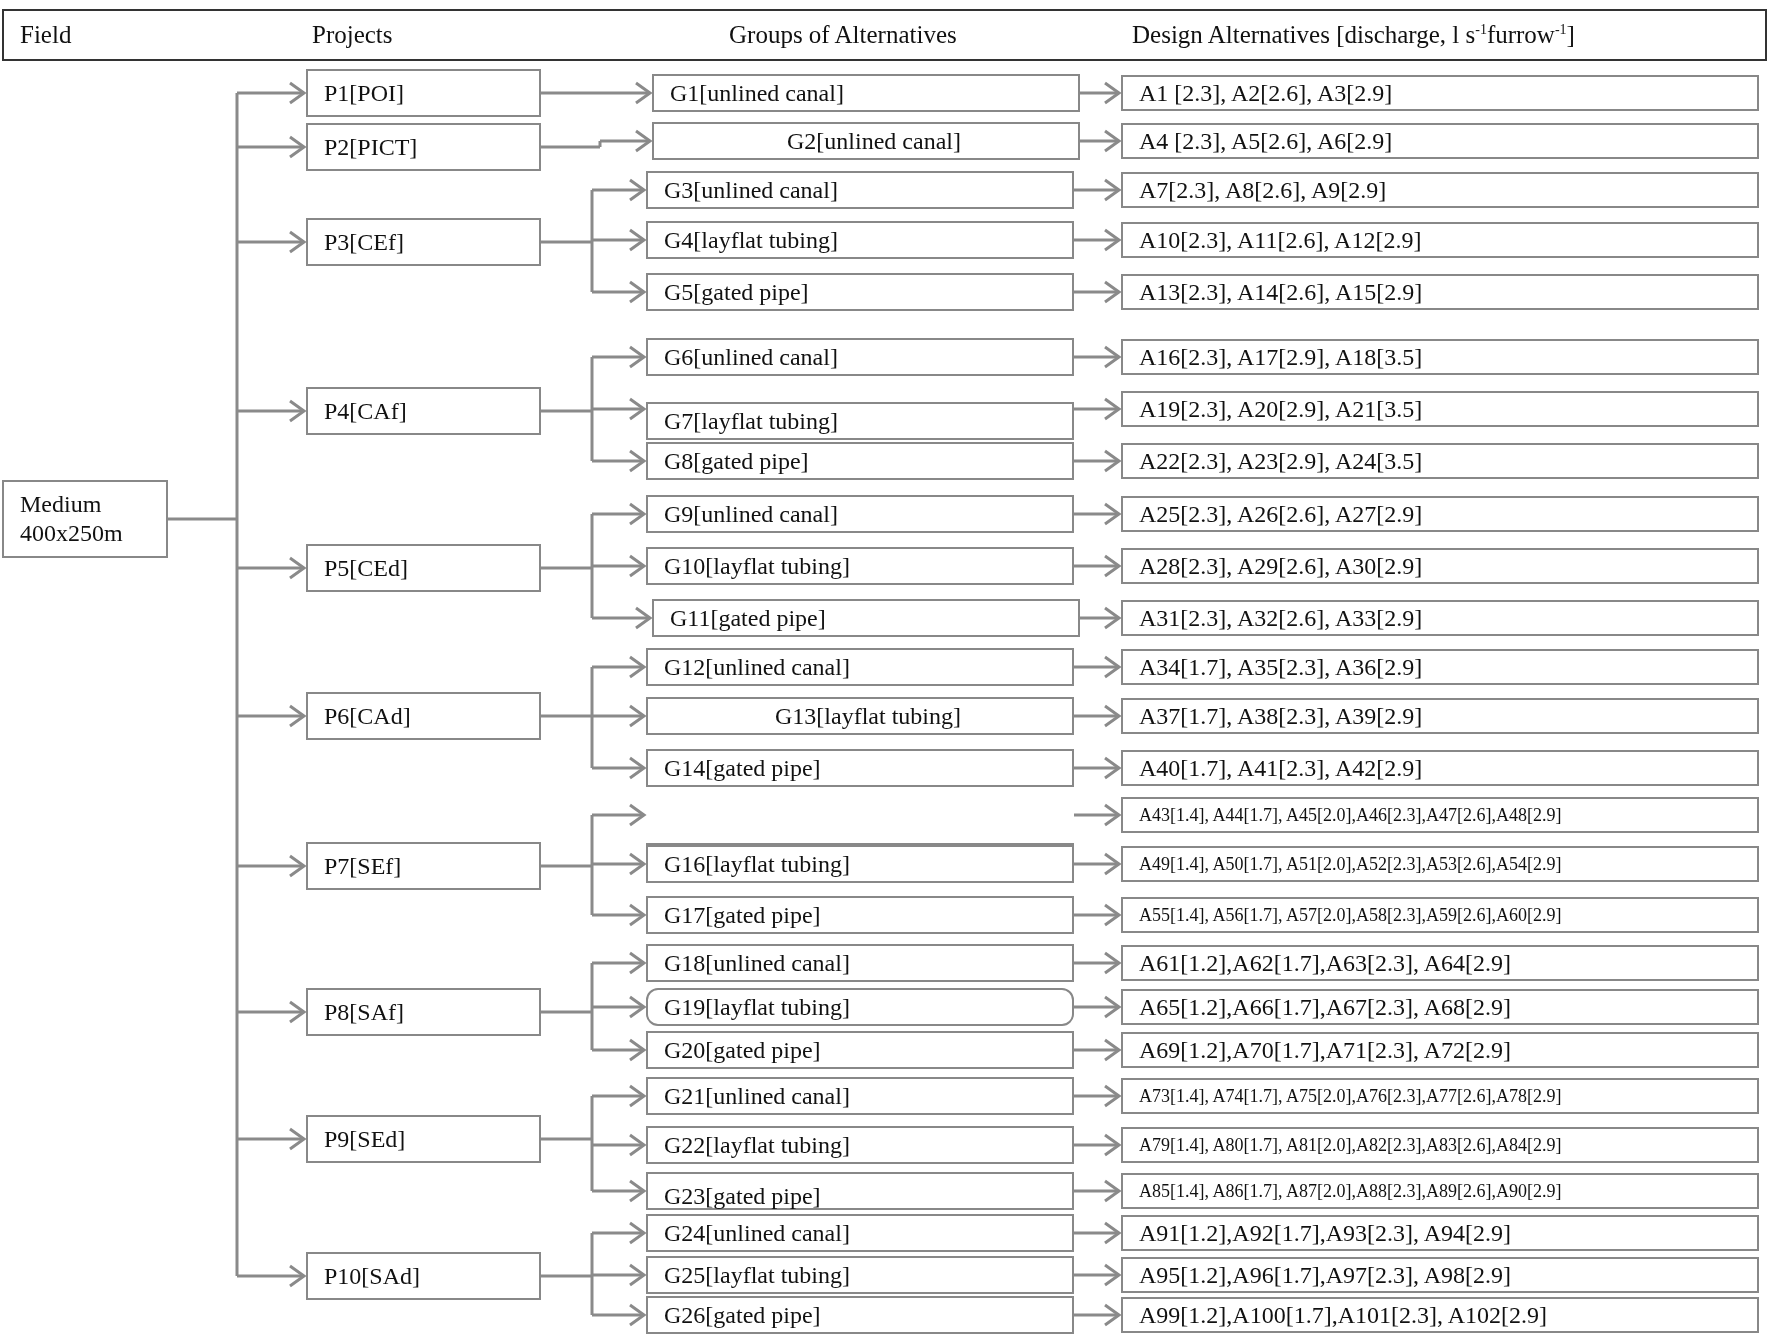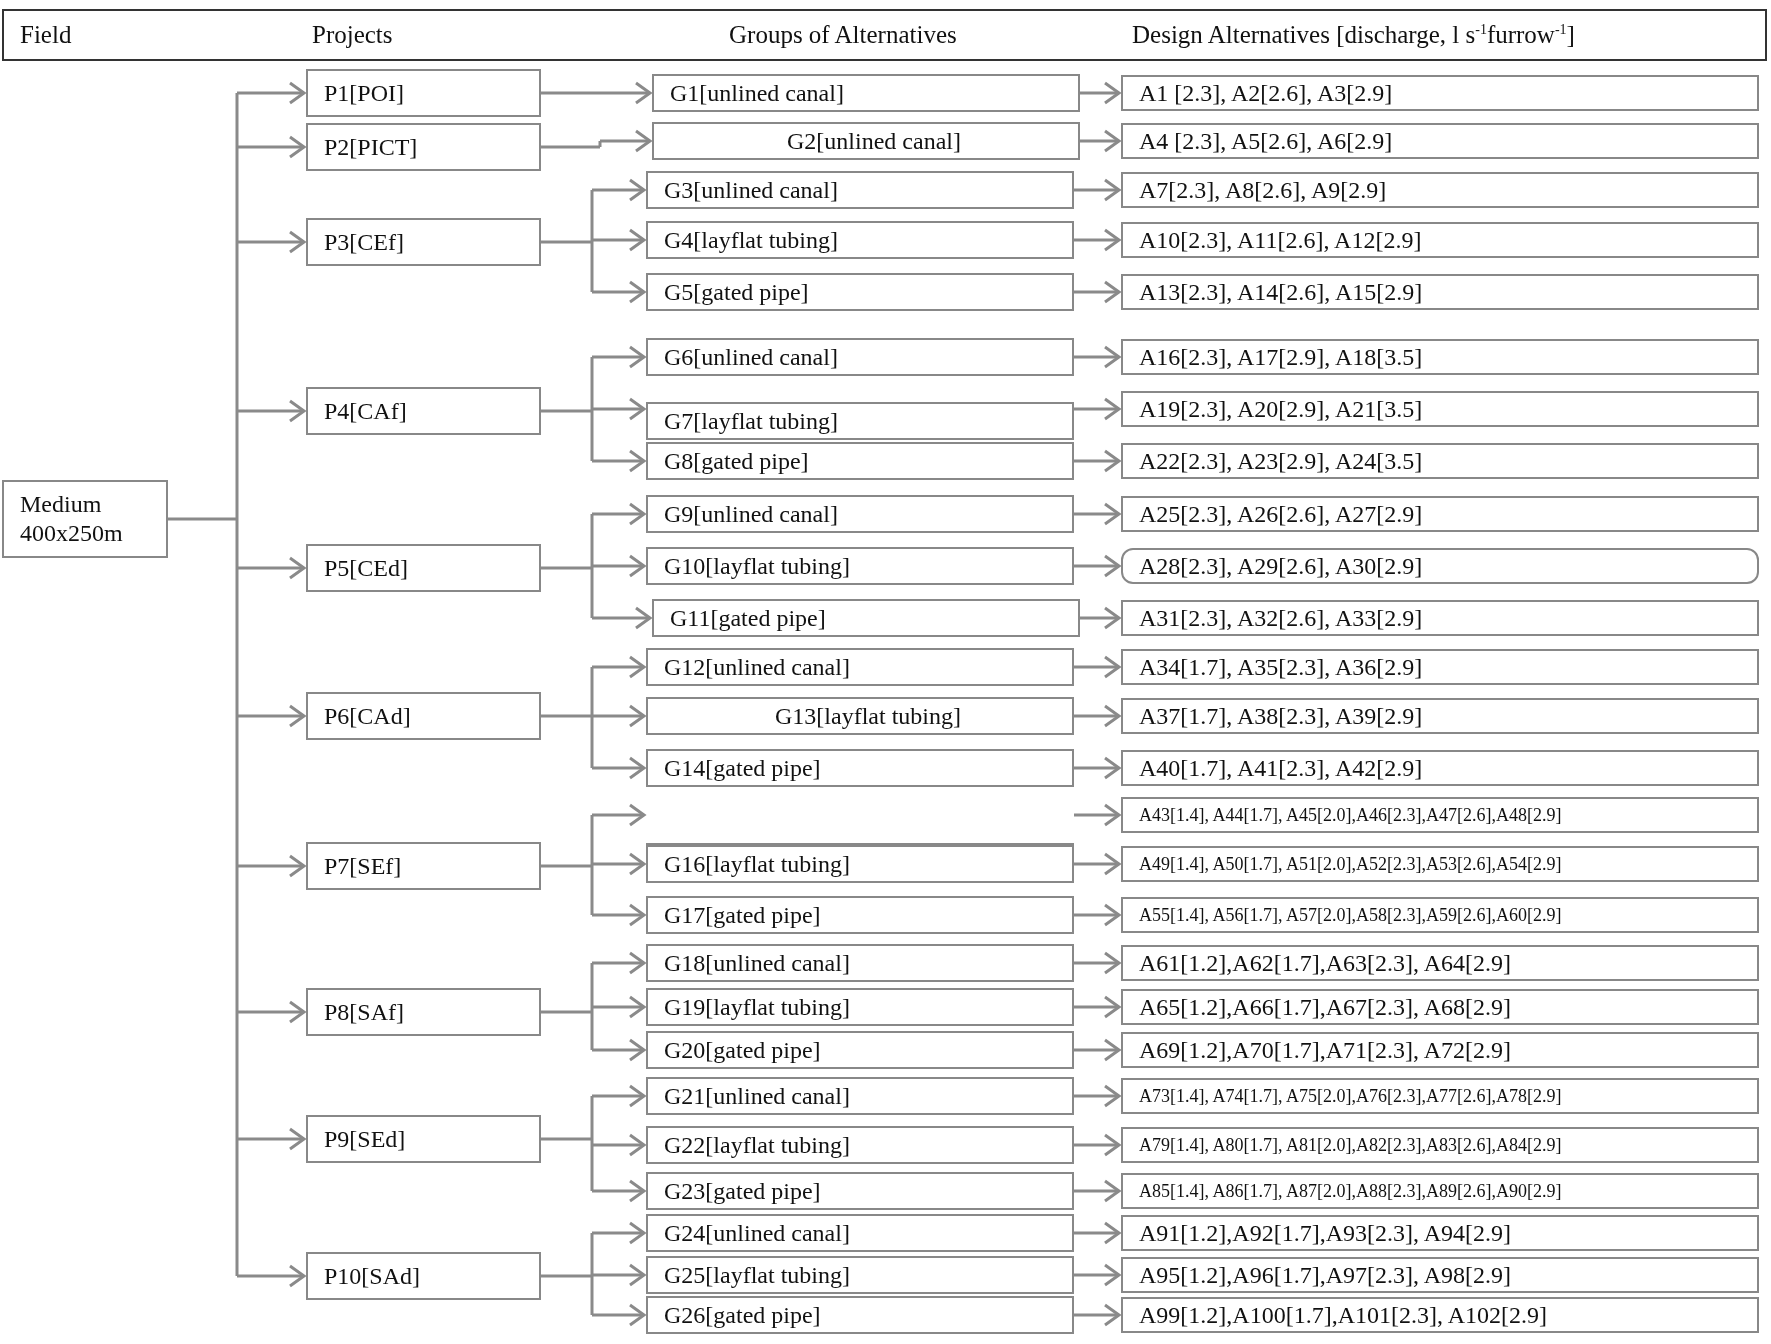--- a/index.html
+++ b/index.html
@@ -258,33 +258,33 @@
     </div>
     <div class="box" style="left: 646px; top: 845px; width: 428px; height: 38px;">
       <span>G16[layflat tubing]</span>
     </div>
     <div class="box" style="left: 646px; top: 896px; width: 428px; height: 38px;">
       <span>G17[gated pipe]</span>
     </div>
     <div class="box" style="left: 646px; top: 944px; width: 428px; height: 38px;">
       <span>G18[unlined canal]</span>
     </div>
-    <div class="box" style="left: 646px; top: 988px; width: 428px; height: 38px;">
+    <div class="box" style="left: 646px; top: 988px; width: 428px; height: 38px; border-radius: 12px;">
       <span>G19[layflat tubing]</span>
     </div>
     <div class="box" style="left: 646px; top: 1031px; width: 428px; height: 38px;">
       <span>G20[gated pipe]</span>
     </div>
     <div class="box" style="left: 646px; top: 1077px; width: 428px; height: 38px;">
       <span>G21[unlined canal]</span>
     </div>
     <div class="box" style="left: 646px; top: 1126px; width: 428px; height: 38px;">
       <span>G22[layflat tubing]</span>
     </div>
-    <div class="box" style="left: 646px; top: 1172px; width: 428px; height: 38px;">
+    <div class="box" style="left: 646px; top: 1172px; width: 428px; height: 38px; align-items: flex-end;">
       <span>G23[gated pipe]</span>
     </div>
     <div class="box" style="left: 646px; top: 1214px; width: 428px; height: 38px;">
       <span>G24[unlined canal]</span>
     </div>
     <div class="box" style="left: 646px; top: 1256px; width: 428px; height: 38px;">
       <span>G25[layflat tubing]</span>
     </div>
     <div class="box" style="left: 646px; top: 1296px; width: 428px; height: 38px;">
       <span>G26[gated pipe]</span>
@@ -311,21 +311,21 @@
     </div>
     <div class="box" style="left: 1121px; top: 391px; width: 638px; height: 36px;">
       <span>A19[2.3], A20[2.9], A21[3.5]</span>
     </div>
     <div class="box" style="left: 1121px; top: 443px; width: 638px; height: 36px;">
       <span>A22[2.3], A23[2.9], A24[3.5]</span>
     </div>
     <div class="box" style="left: 1121px; top: 496px; width: 638px; height: 36px;">
       <span>A25[2.3], A26[2.6], A27[2.9]</span>
     </div>
-    <div class="box" style="left: 1121px; top: 548px; width: 638px; height: 36px; border-radius: 12px;">
+    <div class="box" style="left: 1121px; top: 548px; width: 638px; height: 36px;">
       <span>A28[2.3], A29[2.6], A30[2.9]</span>
     </div>
     <div class="box" style="left: 1121px; top: 600px; width: 638px; height: 36px;">
       <span>A31[2.3], A32[2.6], A33[2.9]</span>
     </div>
     <div class="box" style="left: 1121px; top: 649px; width: 638px; height: 36px;">
       <span>A34[1.7], A35[2.3], A36[2.9]</span>
     </div>
     <div class="box" style="left: 1121px; top: 698px; width: 638px; height: 36px;">
       <span>A37[1.7], A38[2.3], A39[2.9]</span>

